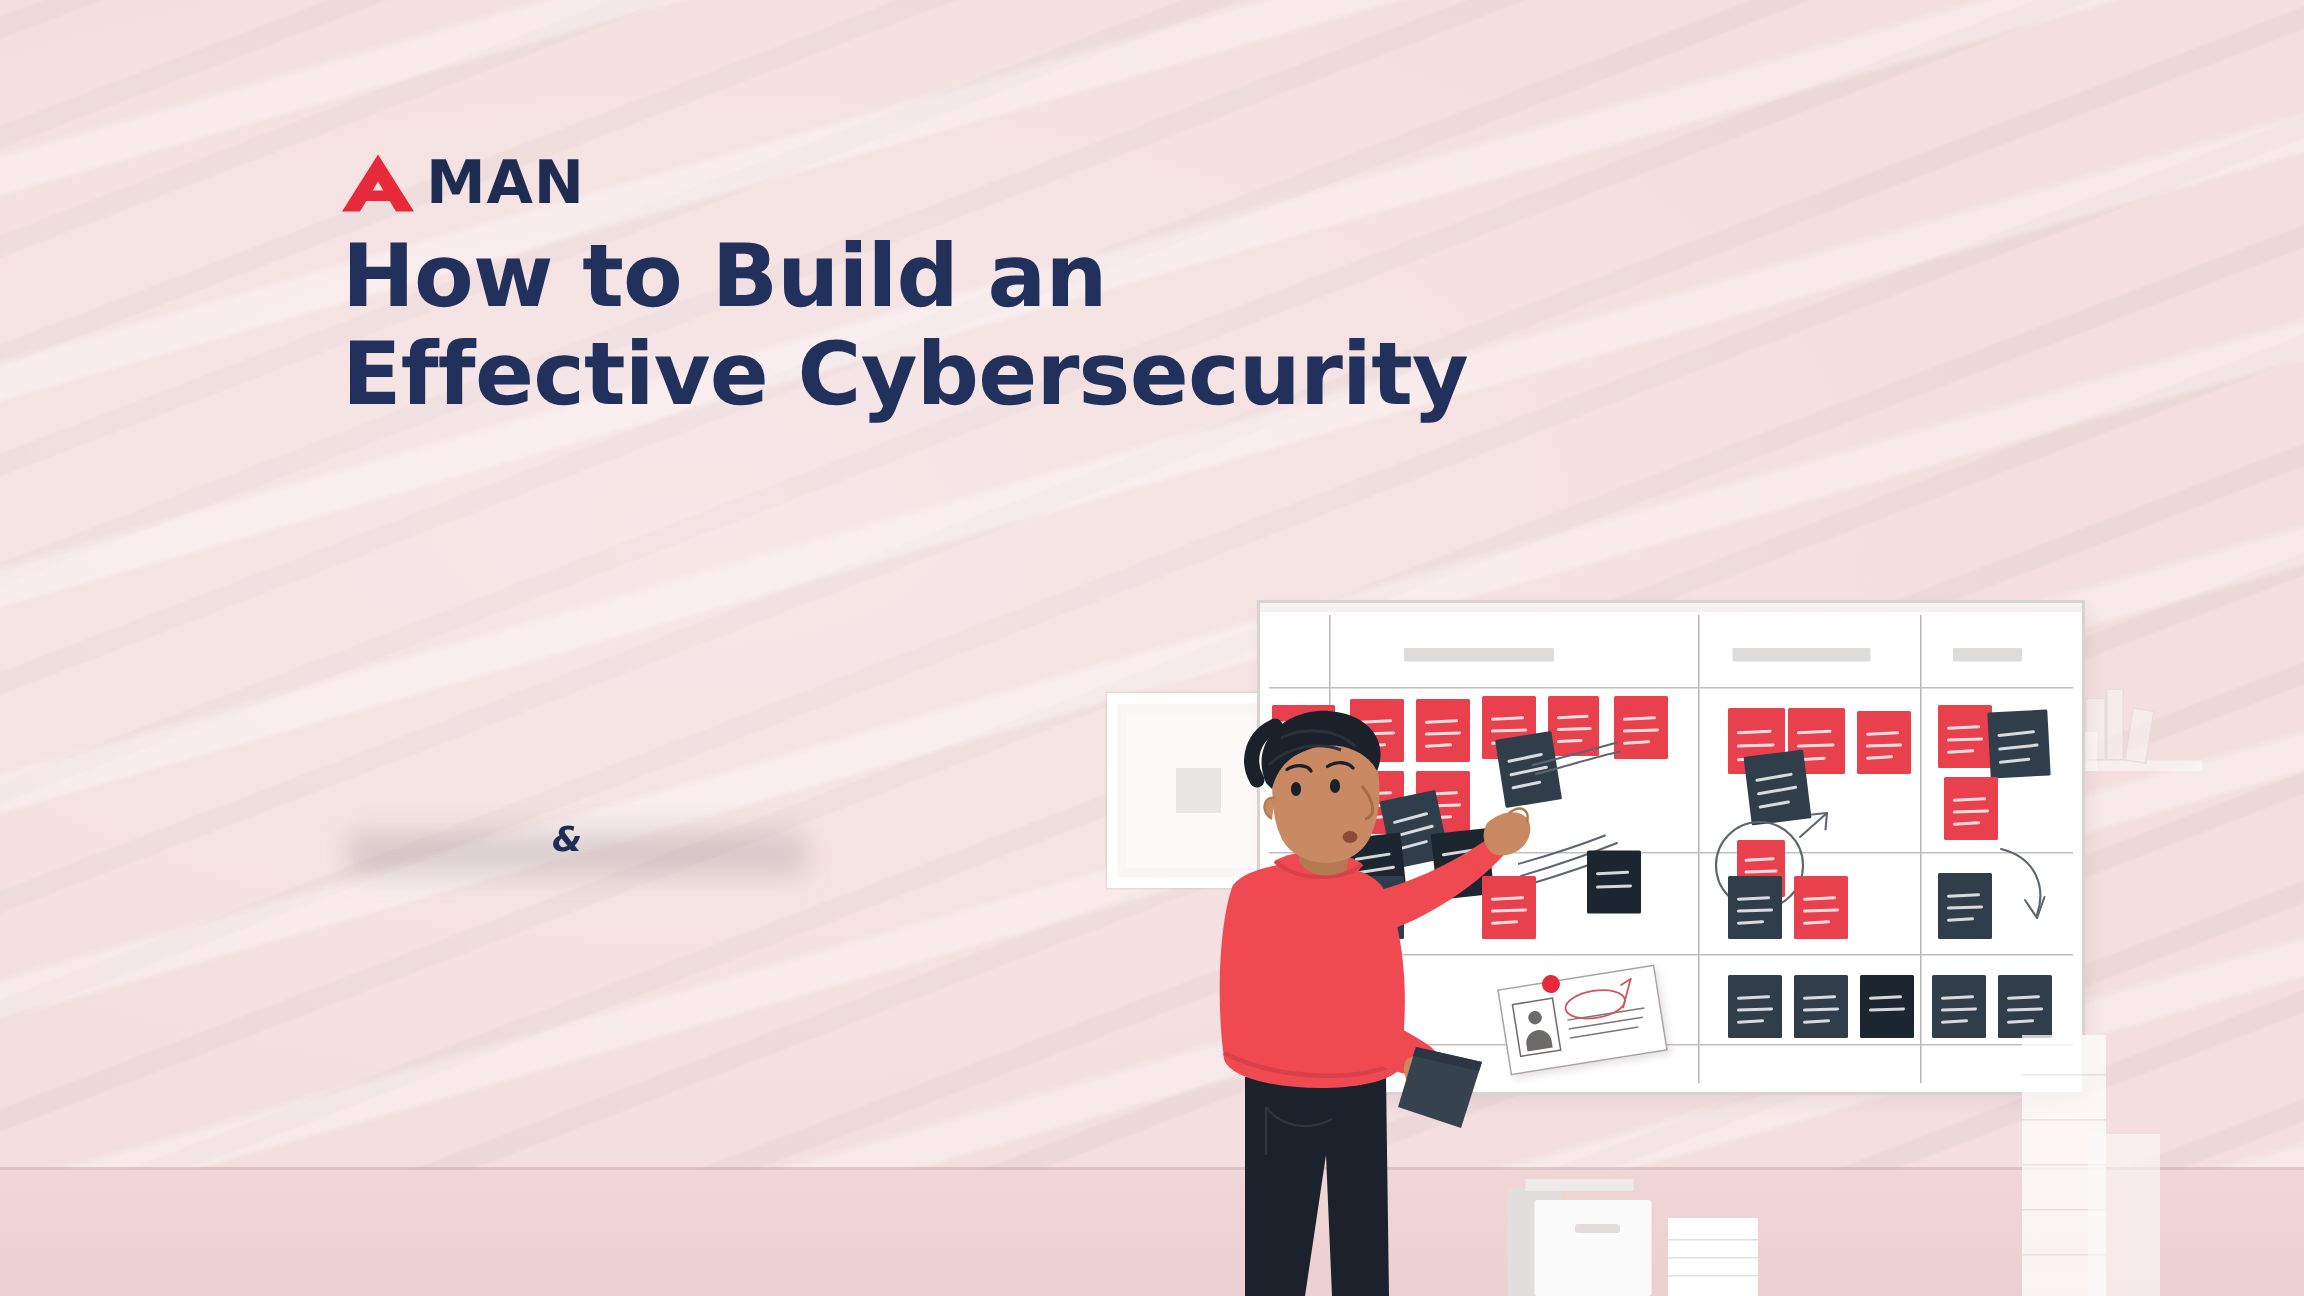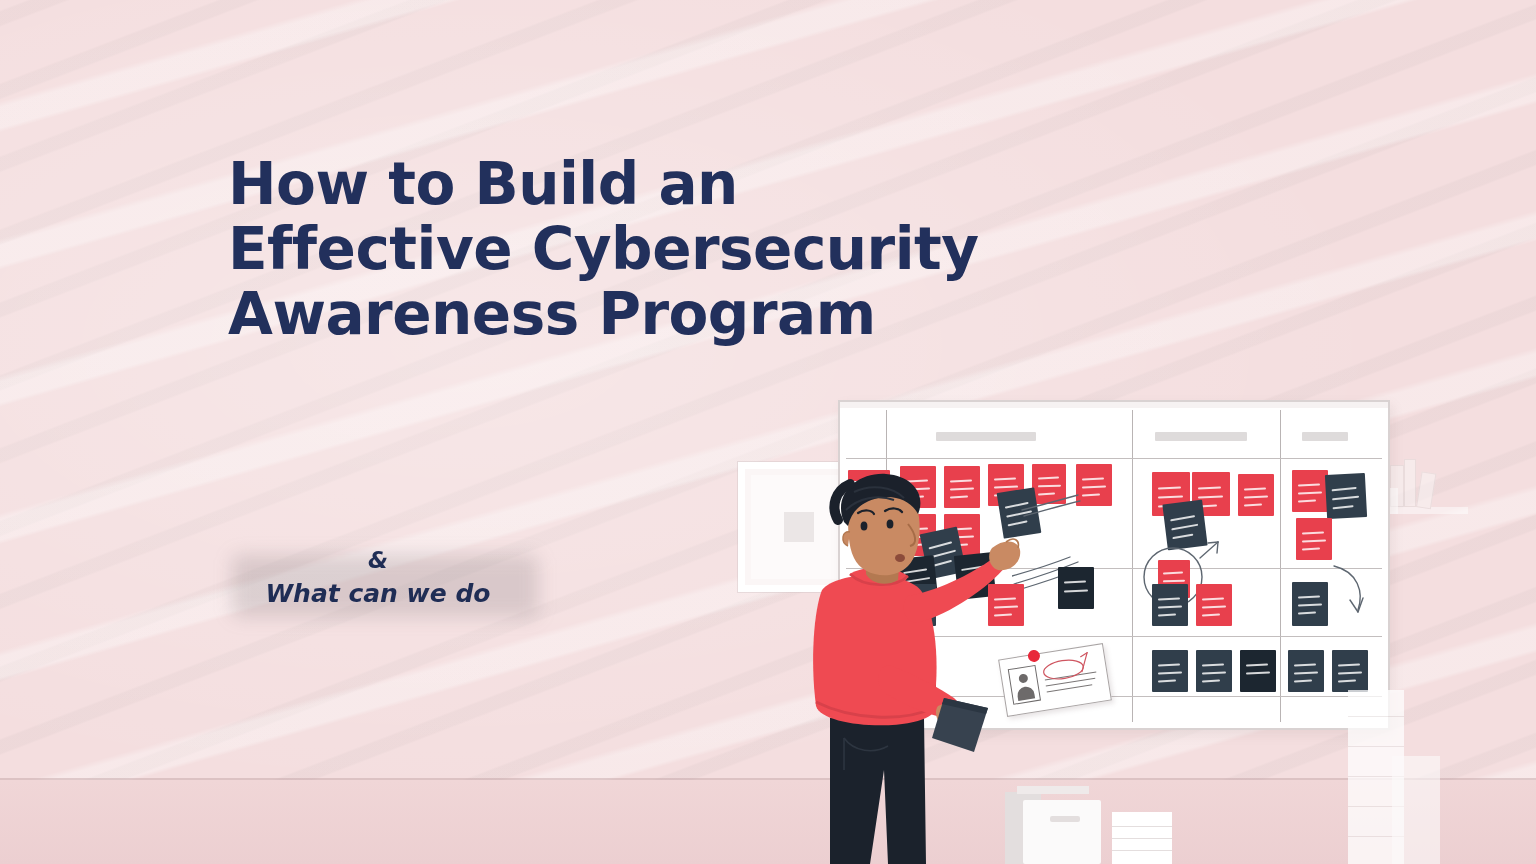--- a/index.html
+++ b/index.html
@@ -678,28 +678,33 @@
   </div>
   <div class="bigstack">
     <div class="pl" style="top:26px;"></div>
     <div class="pl" style="top:56px;"></div>
     <div class="pl" style="top:86px;"></div>
     <div class="pl" style="top:116px;"></div>
     <div class="pl" style="top:146px;"></div>
   </div>
   <div class="bigstack2"></div>
 
+  <div class="logo">
+    <svg class="logo-mark" width="52" height="42" viewBox="0 0 52 42">
+      <path d="M24 2 L48 40 L36 40 L24 20 L12 40 L0 40 Z" fill="#e8293a"></path>
+      <rect x="13" y="26" width="22" height="7" fill="#e8293a"></rect>
+    </svg>
+    <span class="logo-text">MAN</span>
+  </div>
 
   <div class="headline">
     <span class="hl-line">How to Build an</span>
     <span class="hl-line">Effective Cybersecurity</span>
-    <span class="hl-line">Awareness Program</span>
   </div>
 
   <div class="subtitle-wrap">
     <div class="subtitle-shadow"></div>
     <div class="subtitle">
       <span class="sub-line amp">&amp;</span>
-      <span class="sub-line">What can we do</span>
     </div>
   </div>
 
 </div>
 
 </body></html>

